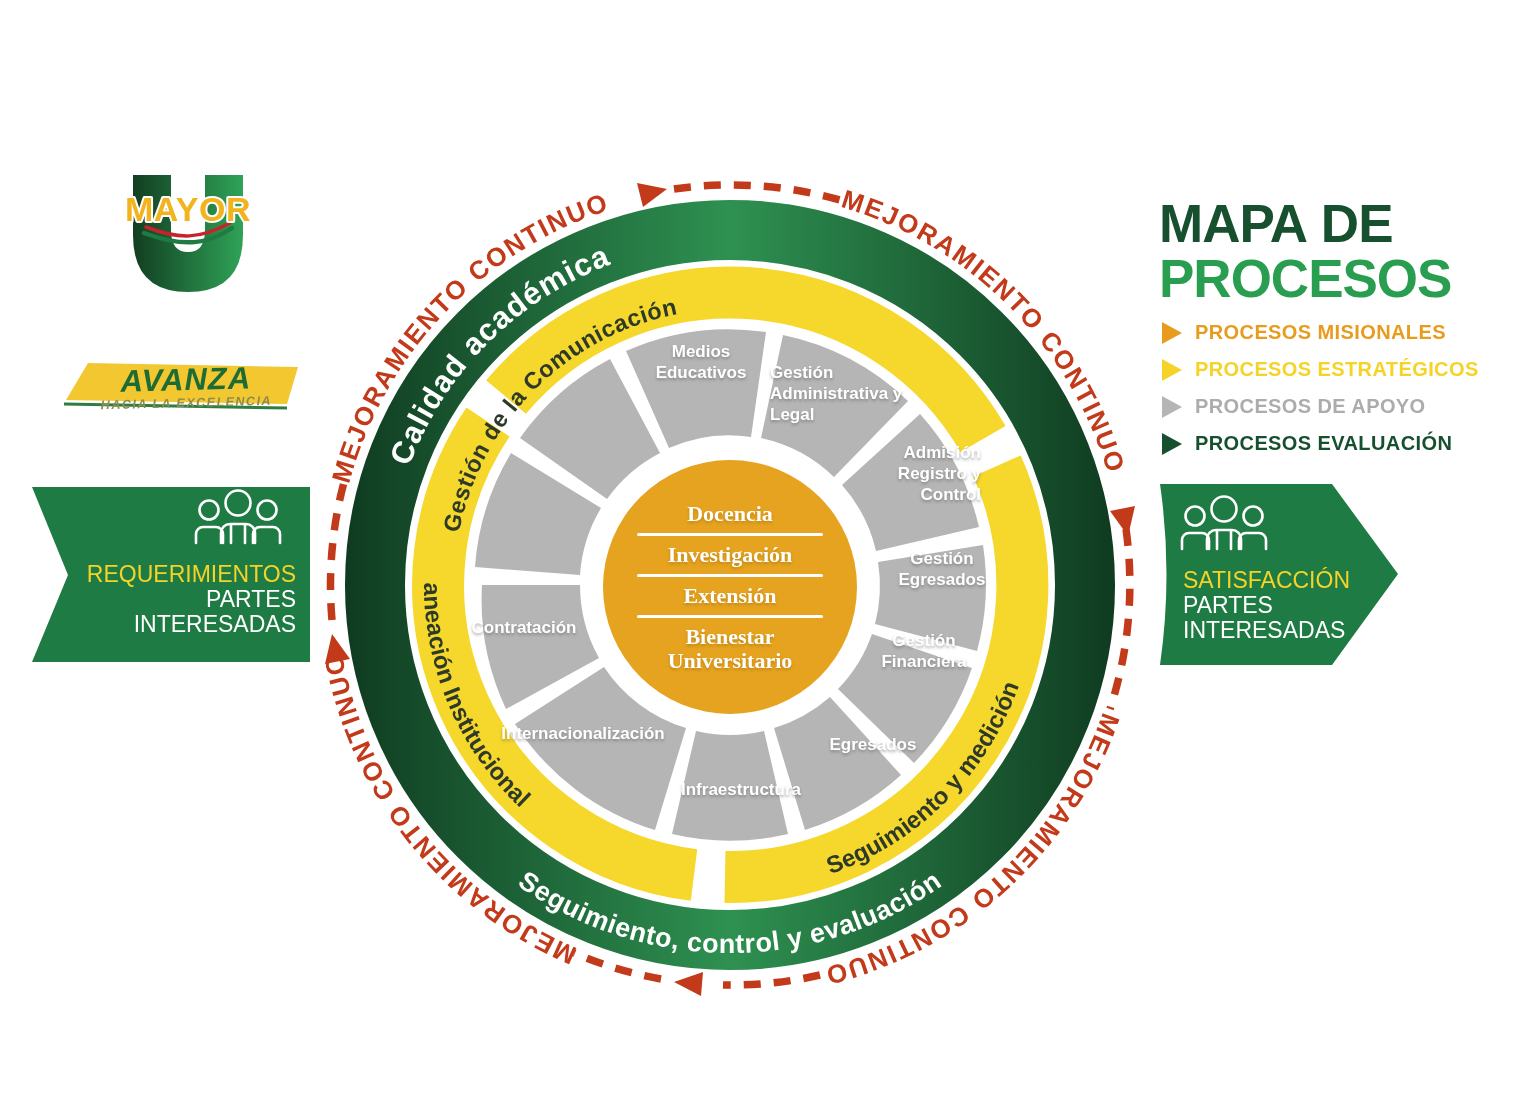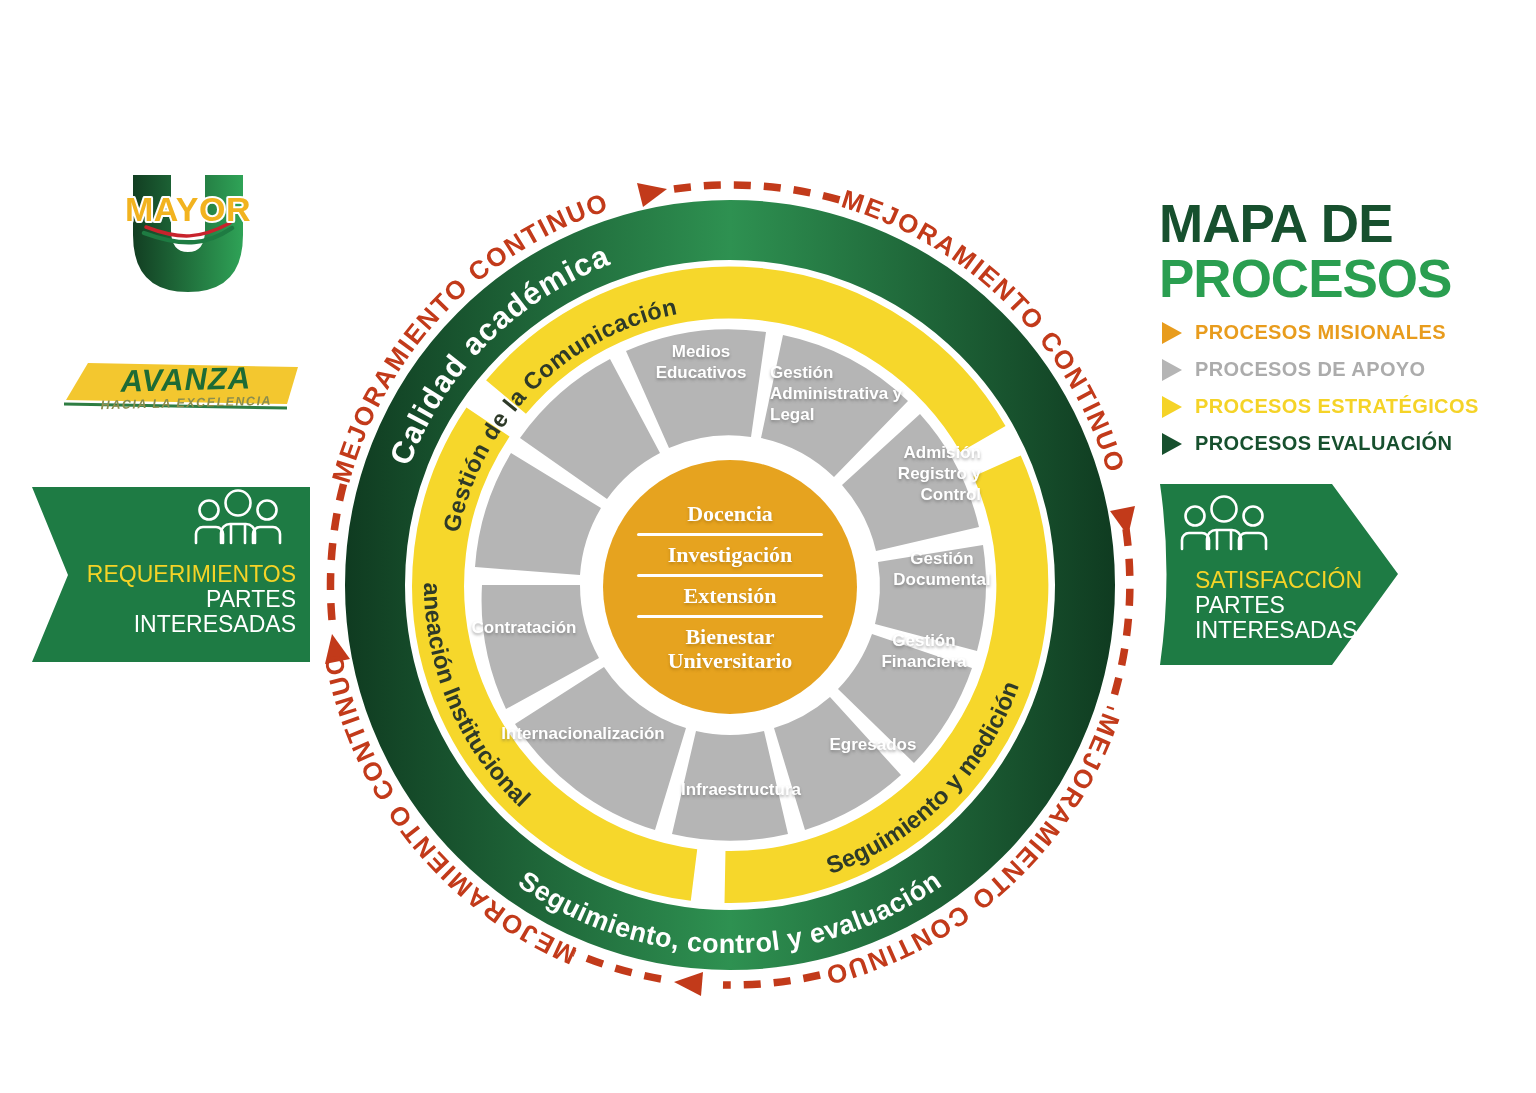--- a/index.html
+++ b/index.html
@@ -24,21 +24,21 @@
                color:#5B5C5E;font-weight:bold;font-size:18px;line-height:22px;letter-spacing:.2px;}
   .avanza-text{position:absolute;left:80px;top:365px;width:212px;text-align:center;transform:rotate(-1.5deg);}
   .avanza-main{color:#1D6B35;font-style:italic;font-weight:bold;font-size:31px;line-height:30px;letter-spacing:1px;}
   .avanza-sub{color:#8B8D4E;font-style:italic;font-weight:bold;font-size:12.5px;letter-spacing:1.5px;margin-top:1px;}
 
   
   .banner-text{position:absolute;font-weight:normal;font-size:23px;line-height:25px;}
   .banner-text .y{color:#F5D327;display:block;}
   .banner-text .w{color:#ffffff;display:block;}
   .in-banner-text{left:58px;top:562px;width:238px;text-align:right;}
-  .out-banner-text{left:1183px;top:568px;width:250px;text-align:left;margin-left:12px;}
+  .out-banner-text{left:1183px;top:568px;width:250px;text-align:left;}
 
   
   .map-title{position:absolute;left:1159px;top:196px;line-height:55px;font-weight:bold;
              font-size:53px;letter-spacing:-1px;}
   .map-title .t1{color:#17502E;}
   .map-title .t2{color:#2A9E50;}
   .legend{position:absolute;left:1162px;top:314px;display:flex;flex-direction:column;}
   .legend-row{display:flex;align-items:center;gap:13px;height:37px;}
   .tri{width:0;height:0;border-top:11px solid transparent;border-bottom:11px solid transparent;
        border-left:20px solid #000;}
@@ -193,37 +193,37 @@
     <div><span class="t1">MAPA</span><span class="t1">&nbsp;</span><span class="t1">DE</span></div>
     <div class="t2">PROCESOS</div>
   </div>
 
   <div class="legend">
     <div class="legend-row">
       <span class="tri b-orange"></span>
       <span class="legend-label c-orange">PROCESOS MISIONALES</span>
     </div>
     <div class="legend-row">
+      <span class="tri b-yellow"></span>
+      <span class="legend-label c-yellow">PROCESOS ESTRATÉGICOS</span>
+    </div>
+    <div class="legend-row">
       <span class="tri b-gray"></span>
       <span class="legend-label c-gray">PROCESOS DE APOYO</span>
-    </div>
-    <div class="legend-row">
-      <span class="tri b-yellow"></span>
-      <span class="legend-label c-yellow">PROCESOS ESTRATÉGICOS</span>
     </div>
     <div class="legend-row">
       <span class="tri b-dgreen"></span>
       <span class="legend-label c-dgreen">PROCESOS EVALUACIÓN</span>
     </div>
   </div>
 
   <div class="seg-label" style="left:641px;top:341px;width:120px;">Medios Educativos</div>
   <div class="seg-label" style="left:770px;top:362px;width:150px;text-align:left;">Gestión Administrativa y Legal</div>
   <div class="seg-label" style="left:851px;top:442px;width:130px;text-align:right;">Admisión Registro y Control</div>
-  <div class="seg-label" style="left:877px;top:548px;width:130px;">Gestión Documental</div>
+  <div class="seg-label" style="left:877px;top:548px;width:130px;">Gestión Egresados</div>
   <div class="seg-label" style="left:859px;top:630px;width:130px;">Gestión Financiera</div>
   <div class="seg-label" style="left:813px;top:734px;width:120px;">Egresados</div>
   <div class="seg-label" style="left:666px;top:779px;width:150px;">Infraestructura</div>
   <div class="seg-label" style="left:481px;top:723px;width:204px;">Internacionalización</div>
   <div class="seg-label" style="left:449px;top:617px;width:150px;">Contratación</div>
 
   <div class="core">
     <div class="core-label">Docencia</div>
     <div class="core-divider"></div>
     <div class="core-label">Investigación</div>

